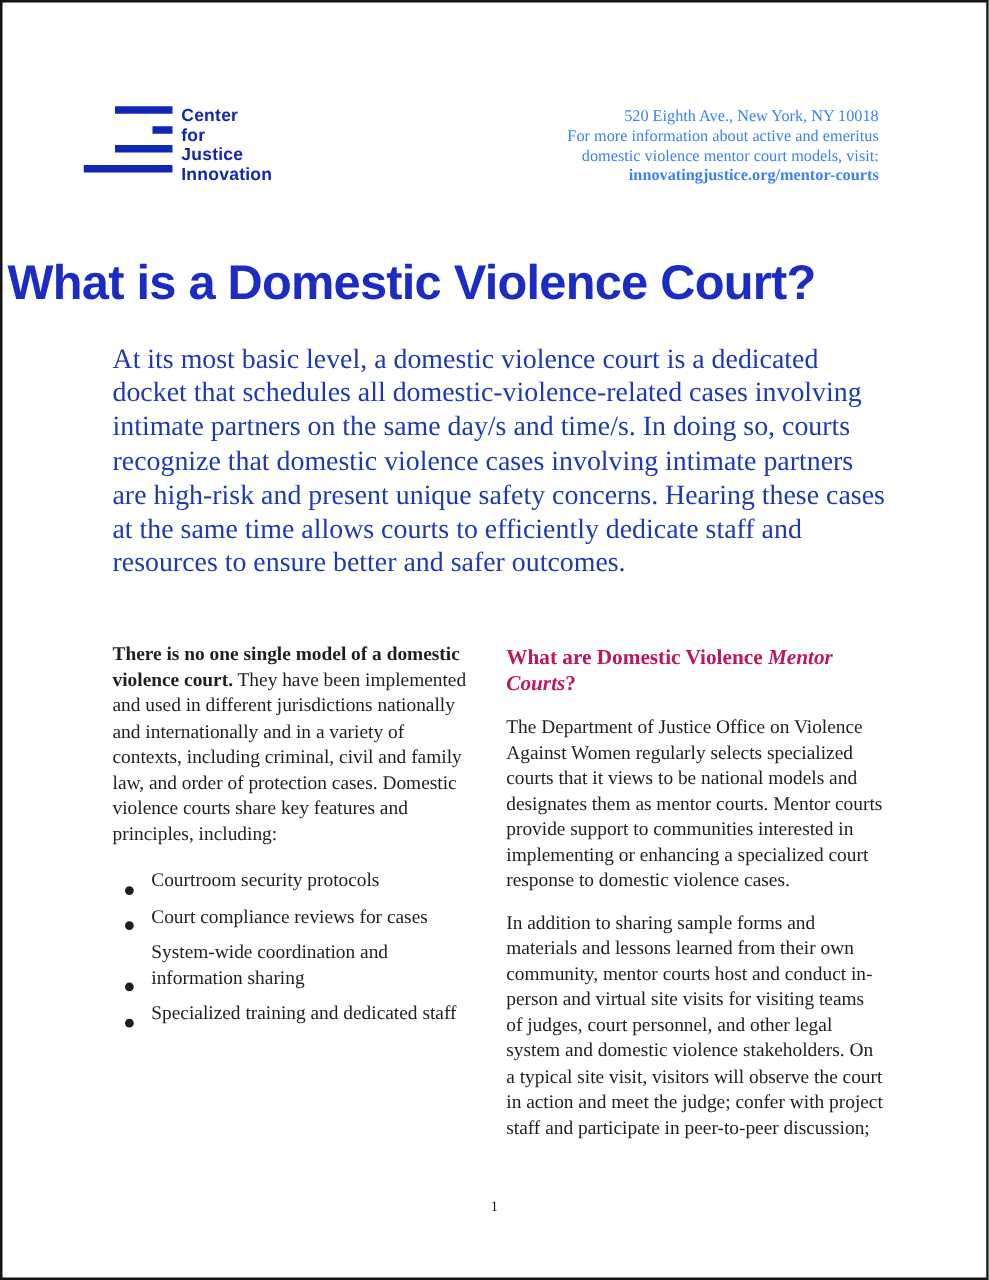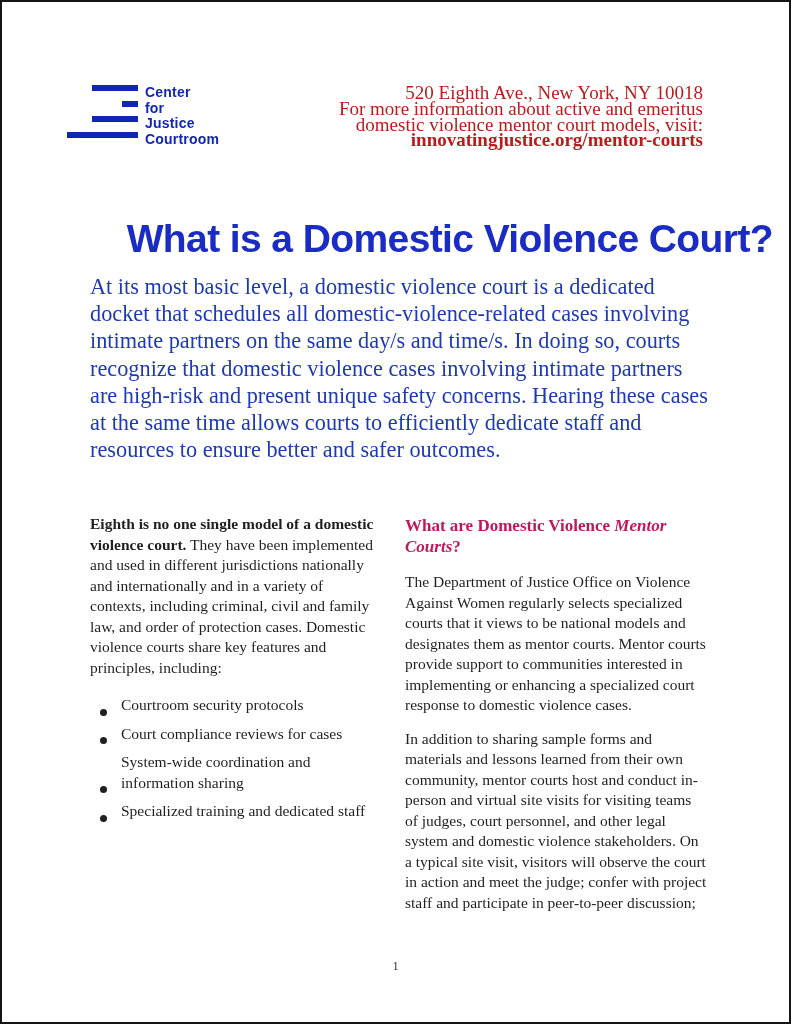--- a/index.html
+++ b/index.html
@@ -26,28 +26,28 @@
   .bar{height:6px;background:#1226b4;display:block;}
   .bar-w1{width:46px}.bar-w2{width:16px}.bar-w3{width:46px}.bar-w4{width:71px}
   .logo-label{
     margin-left:7px;
     font-family:"Liberation Sans",sans-serif;
     font-weight:bold;font-size:14px;line-height:14px;
     color:#1226b4;letter-spacing:.2px;white-space:nowrap;
   }
   .contact{
     text-align:right;
-    font-size:19px;line-height:15.8px;color:#b91c1c;
+    font-size:13px;line-height:15.8px;color:#3b82f6;
   }
   .contact-url{font-weight:bold;}
 
   
   .title{
-    position:absolute;top:198px;left:0;right:0;margin:16px;
-    text-align:right;
+    position:absolute;top:198px;left:0;right:0;margin:4px;
+    text-align:left;
     font-family:"Liberation Sans",sans-serif;
     font-weight:700;font-size:39px;line-height:46px;
     letter-spacing:-.6px;
     color:#1b2cc4;
   }
 
   
   .intro{
     position:absolute;top:271px;left:88px;width:622px;margin:0;
     font-size:22.3px;line-height:27.2px;
@@ -113,40 +113,40 @@
       <div class="logo-row">
         <span class="bar-slot">
             <span class="bar bar-w3"></span>
           </span>
         <span class="logo-label">Justice</span>
       </div>
       <div class="logo-row">
         <span class="bar-slot">
             <span class="bar bar-w4"></span>
           </span>
-        <span class="logo-label">Courtroom</span>
+        <span class="logo-label">Innovation</span>
       </div>
     </div>
 
     <div class="contact">
       <div>520 Eighth Ave., New York, NY 10018</div>
       <div>For more information about active and emeritus</div>
       <div>domestic violence mentor court models, visit:</div>
       <div class="contact-url">innovatingjustice.org/mentor-courts</div>
     </div>
   </header>
 
   <h1 class="title">What is a Domestic Violence Court?</h1>
 
   <p class="intro">At its most basic level, a domestic violence court is a dedicated docket that schedules all domestic-violence-related cases involving intimate partners on the same day/s and time/s. In doing so, courts recognize that domestic violence cases involving intimate partners are high-risk and present unique safety concerns. Hearing these cases at the same time allows courts to efficiently dedicate staff and resources to ensure better and safer outcomes.</p>
 
   <div class="columns">
 
     <div class="col-left">
-      <p class="body-para"><b>Eighth is no one single model of a domestic violence court.</b><span> They have been implemented and used in different jurisdictions nationally and internationally and in a variety of contexts, including criminal, civil and family law, and order of protection cases. Domestic violence courts share key features and principles, including:</span></p>
+      <p class="body-para"><b>There is no one single model of a domestic violence court.</b><span> They have been implemented and used in different jurisdictions nationally and internationally and in a variety of contexts, including criminal, civil and family law, and order of protection cases. Domestic violence courts share key features and principles, including:</span></p>
       <ul class="bullets">
         <li>
             <span class="dot"></span>
             <span>Courtroom security protocols</span>
           </li>
         <li>
             <span class="dot"></span>
             <span>Court compliance reviews for cases</span>
           </li>
         <li>

